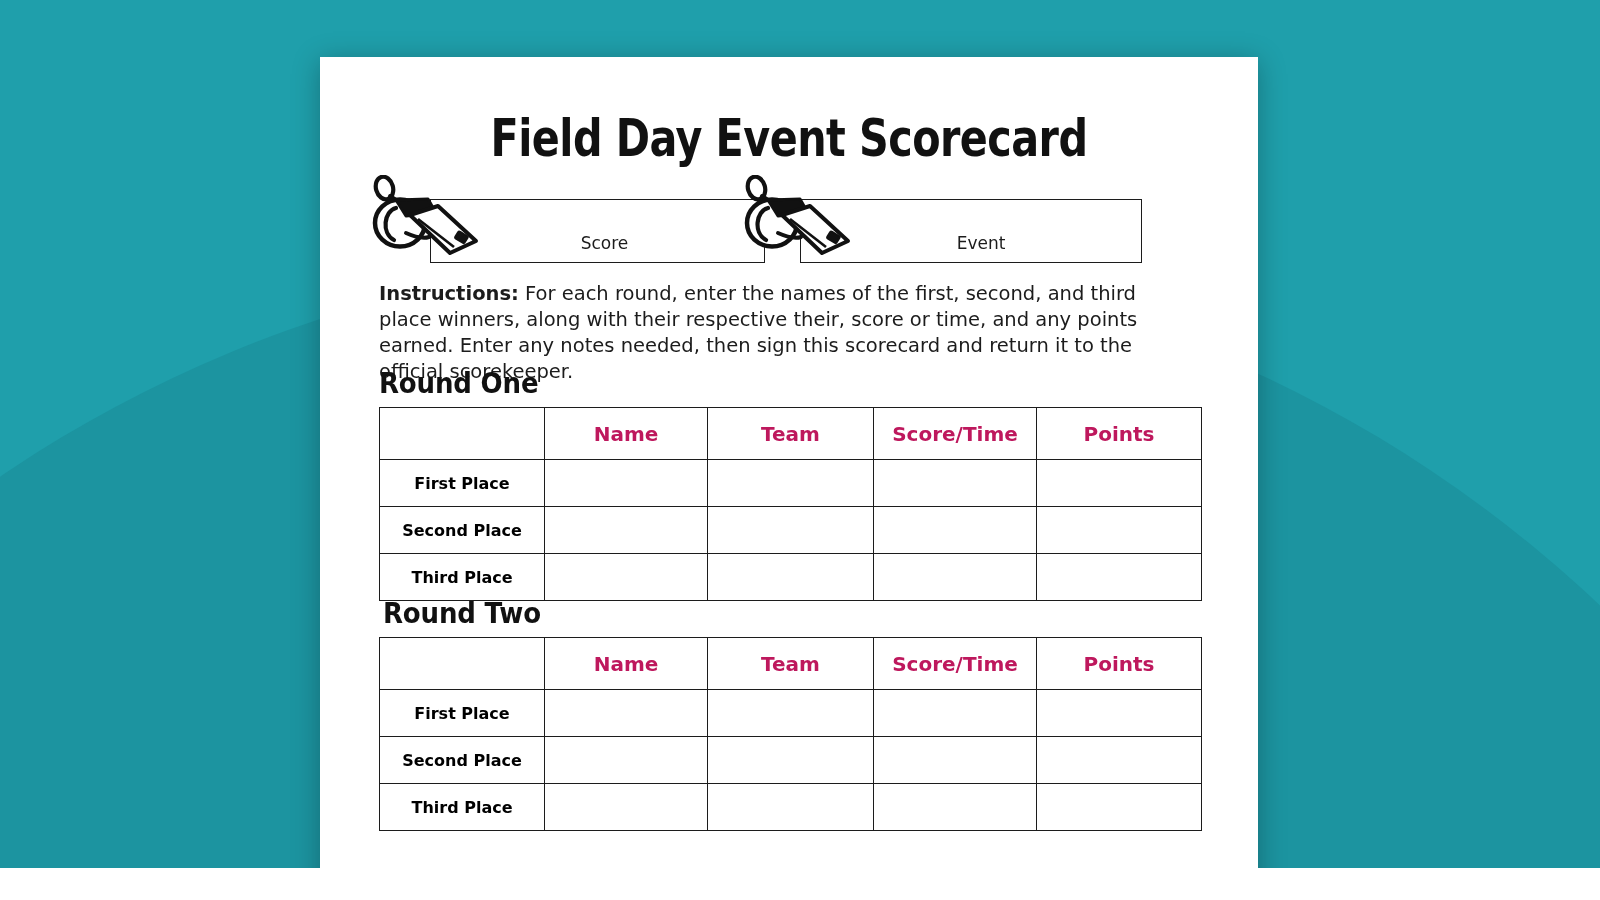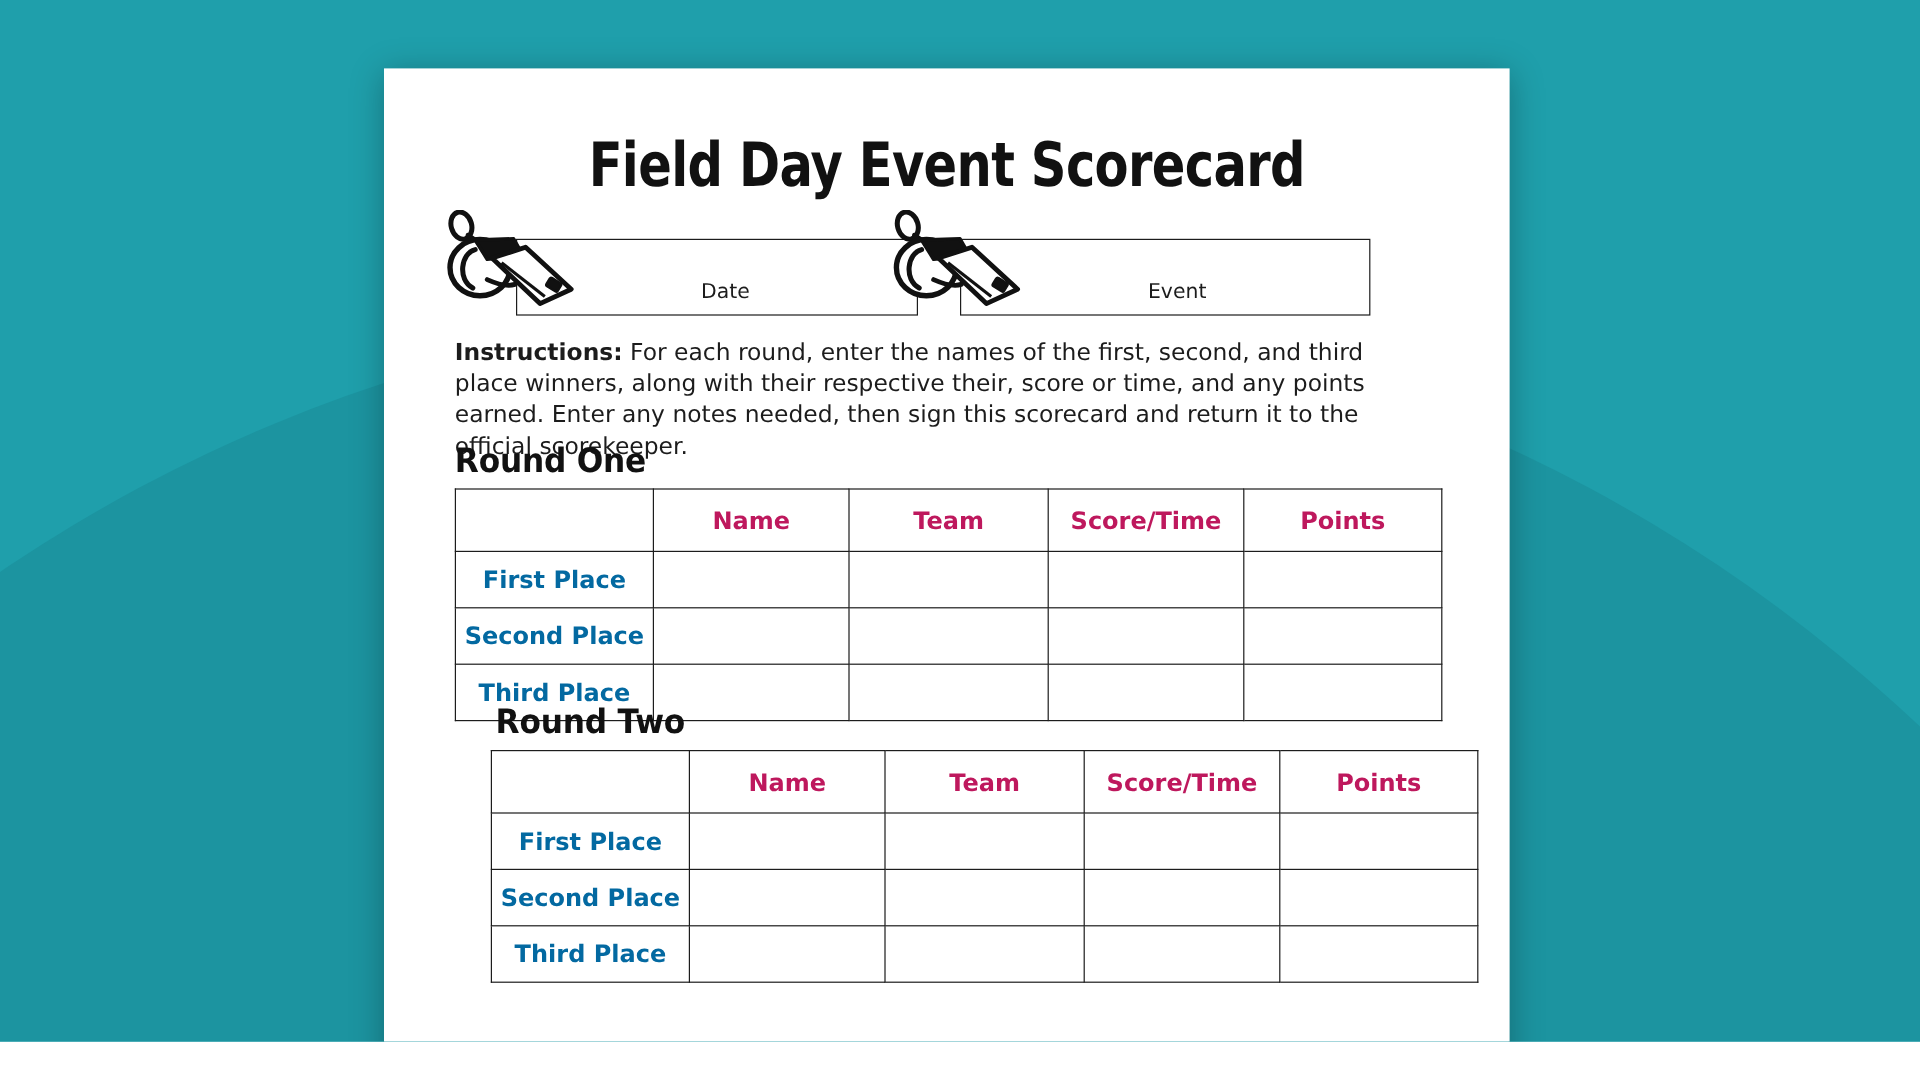--- a/index.html
+++ b/index.html
@@ -99,21 +99,21 @@
     font-size:19.5px;
     line-height:1.33;
     color:#1c1c1c;
     font-family:"DejaVu Sans", sans-serif;
   }
   .instructions b { font-weight:bold; }
 
   
   .round { position:absolute; left:59px; width:822px; }
   .round.r1 { top:310px; }
-  .round.r2 { top:528px;margin-left:30px; }
+  .round.r2 { top:540px; }
   .round.r3 { top:804px;margin-top:48px; }
 
   .round-heading {
     font-size:28px;
     font-weight:bold;
     color:#111;
     letter-spacing:-0.2px;
     margin-bottom:7px;
     font-family:"DejaVu Sans", sans-serif;
     transform:scaleX(0.93);
@@ -136,23 +136,23 @@
     vertical-align:middle;
   }
   table.score th {
     font-size:20px;
     font-weight:bold;
     color:#be185d;
     font-family:"DejaVu Sans", sans-serif;
   }
   table.score thead th { height:52px; }
   td.place {
-    font-size:20px;
+    font-size:16px;
     font-weight:bold;
-    color:#0369a1;
+    color:#000000;
     font-family:"DejaVu Sans", sans-serif;
   }
   col.c-place { width:165px; }
   col.c-name  { width:163px; }
   col.c-team  { width:166px; }
   col.c-score { width:163px; }
   col.c-points{ width:165px; }
 </style>
 </head>
 <body>
@@ -162,21 +162,21 @@
   <div class="bg-arc a1"></div>
 
   <div id="sheet">
     <div class="sheet-inner">
 
       <div class="doc-title">Field Day Event Scorecard</div>
 
       <div class="field-row">
 
         <div class="field date">
-          <div class="field-label">Date</div>
+          <div class="field-label">Score</div>
         </div>
 
         <div class="field event">
           <div class="field-label">Event</div>
         </div>
 
         <div class="whistle w-date">
           <svg viewBox="0 0 118 86" xmlns="http://www.w3.org/2000/svg">
             <g fill="#111" stroke="#111">
 

